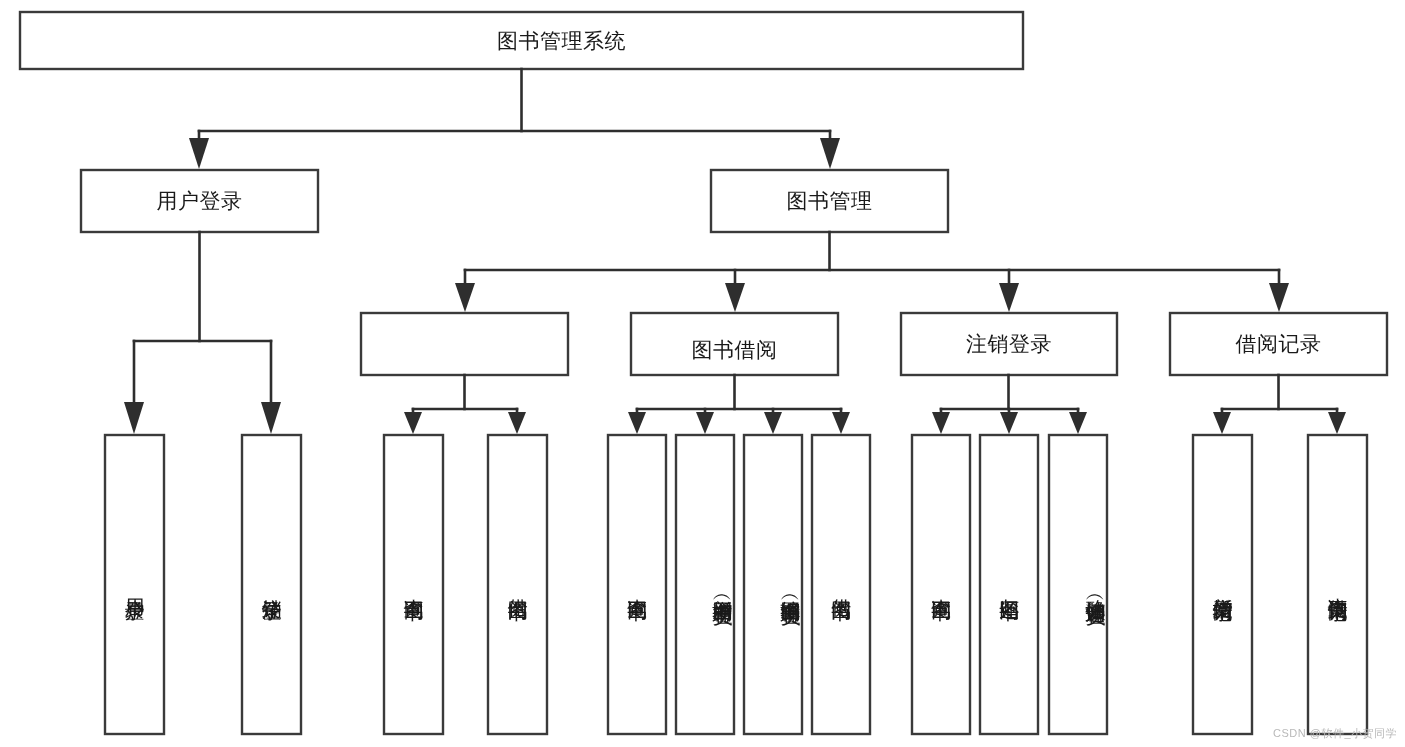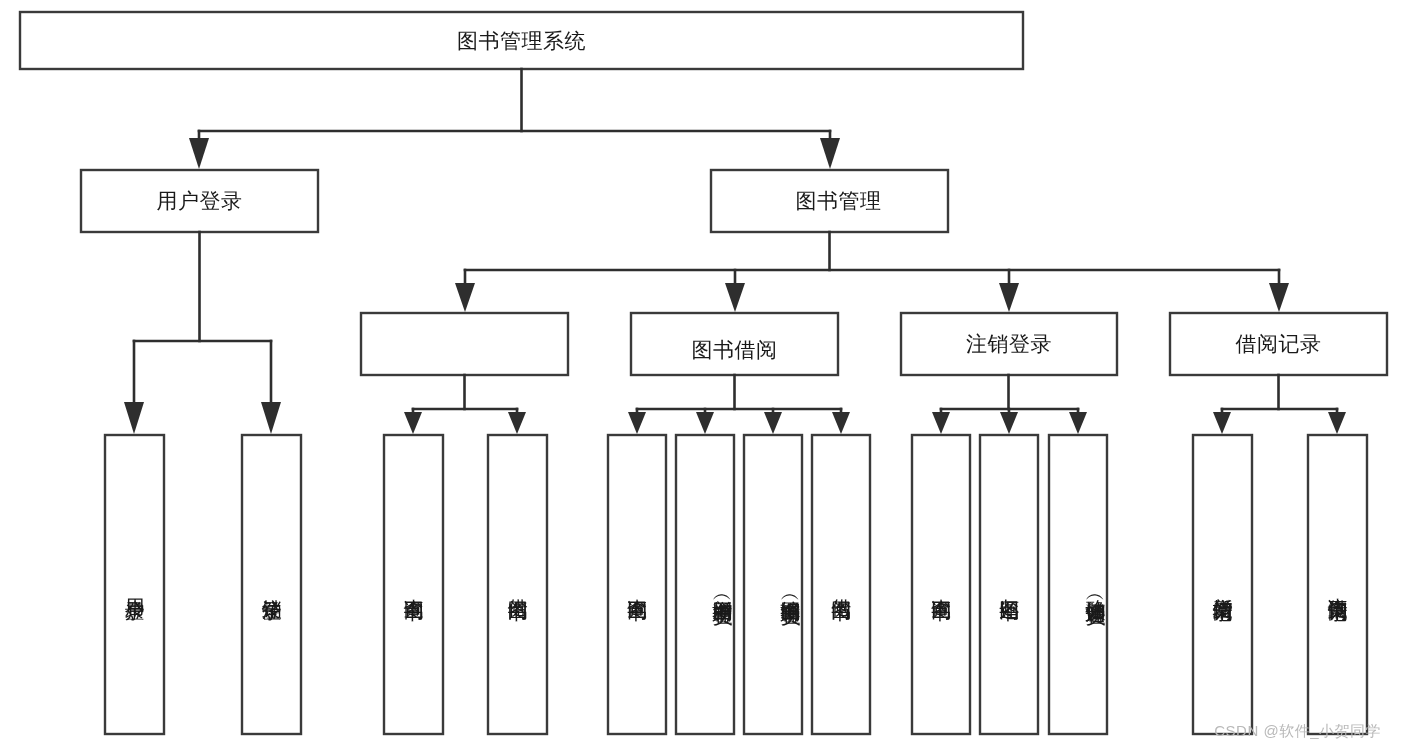--- a/index.html
+++ b/index.html
@@ -60,24 +60,24 @@
     color: #1a1a1a;
     font-size: 20px;
     line-height: 1.18;
     writing-mode: vertical-rl;
     text-orientation: upright;
     letter-spacing: 1px;
     pointer-events: none;
   }
   .watermark {
     position: absolute;
-    right: 24px;
+    right: 8px;
     bottom: 6px;
     color: #b9b9b9;
-    font-size: 15px;
+    font-size: 11px;
     letter-spacing: 0.5px;
     white-space: nowrap;
     user-select: none;
   }
 </style>
 </head>
 <body>
 
 <div id="diagram-root">
 
@@ -167,25 +167,25 @@
 
     <rect class="node-box" x="912" y="435" width="58" height="299"></rect>
     <rect class="node-box" x="980" y="435" width="58" height="299"></rect>
     <rect class="node-box" x="1049" y="435" width="58" height="299"></rect>
 
     <rect class="node-box" x="1193" y="435" width="59" height="299"></rect>
     <rect class="node-box" x="1308" y="435" width="59" height="299"></rect>
 
   </svg>
 
-  <div class="node-label-h" style="left:20px; top:12px; width:1003px; height:57px;">图书管理系统</div>
+  <div class="node-label-h" style="left:20px; top:12px; width:1003px; height:57px;padding-left:40px;">图书管理系统</div>
 
   <div class="node-label-h" style="left:81px; top:170px; width:237px; height:62px;">用户登录</div>
 
-  <div class="node-label-h" style="left:711px; top:170px; width:237px; height:62px;padding-left:9px;">图书管理</div>
+  <div class="node-label-h" style="left:711px; top:170px; width:237px; height:62px;">图书管理</div>
 
 
   <div class="node-label-h" style="left:631px; top:313px; width:207px; height:73px;">图书借阅</div>
 
   <div class="node-label-h" style="left:901px; top:313px; width:216px; height:62px;">注销登录</div>
 
   <div class="node-label-h" style="left:1170px; top:313px; width:217px; height:62px;">借阅记录</div>
 
   <div class="node-label-v" style="left:105px; top:435px; width:59px; height:299px;">用户登录</div>
   <div class="node-label-v" style="left:242px; top:435px; width:59px; height:299px;">注销登录</div>

